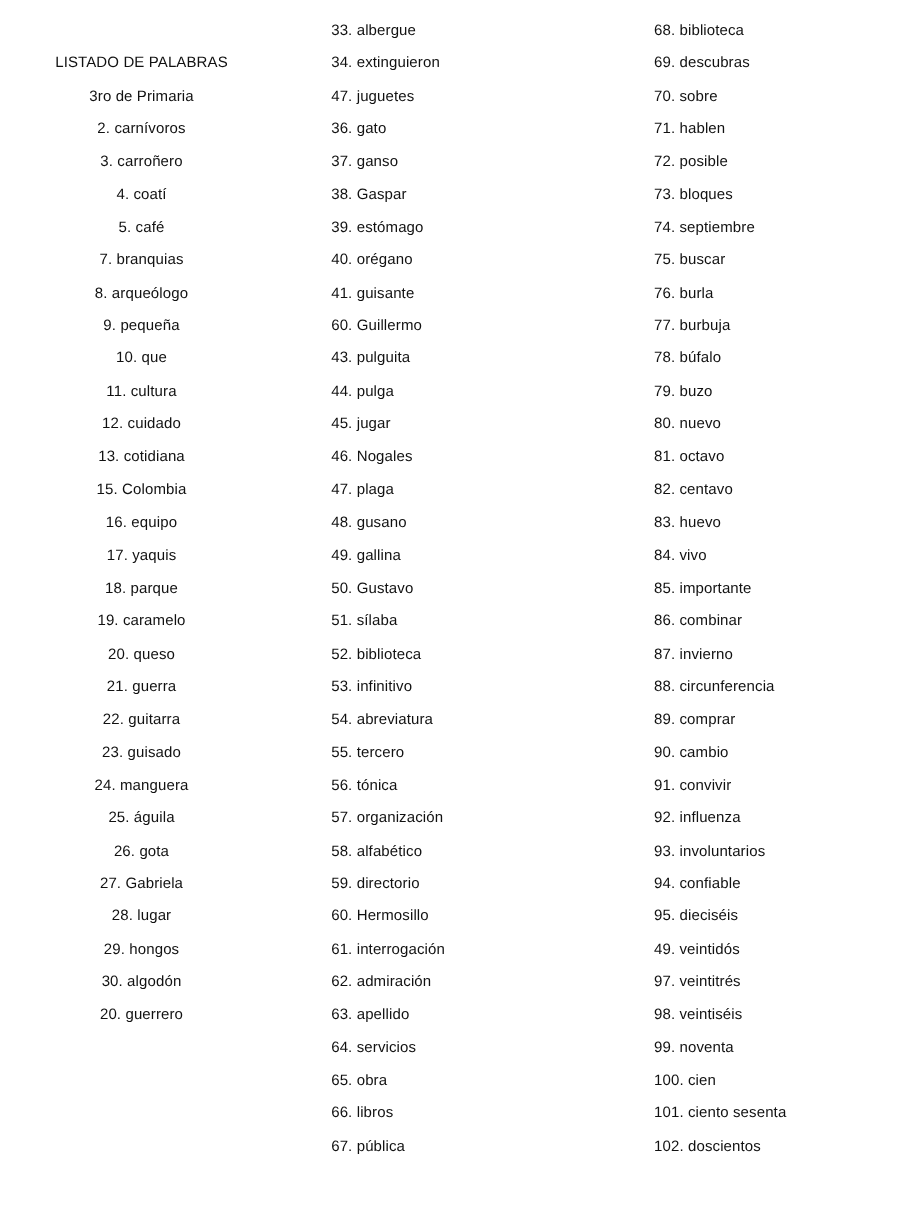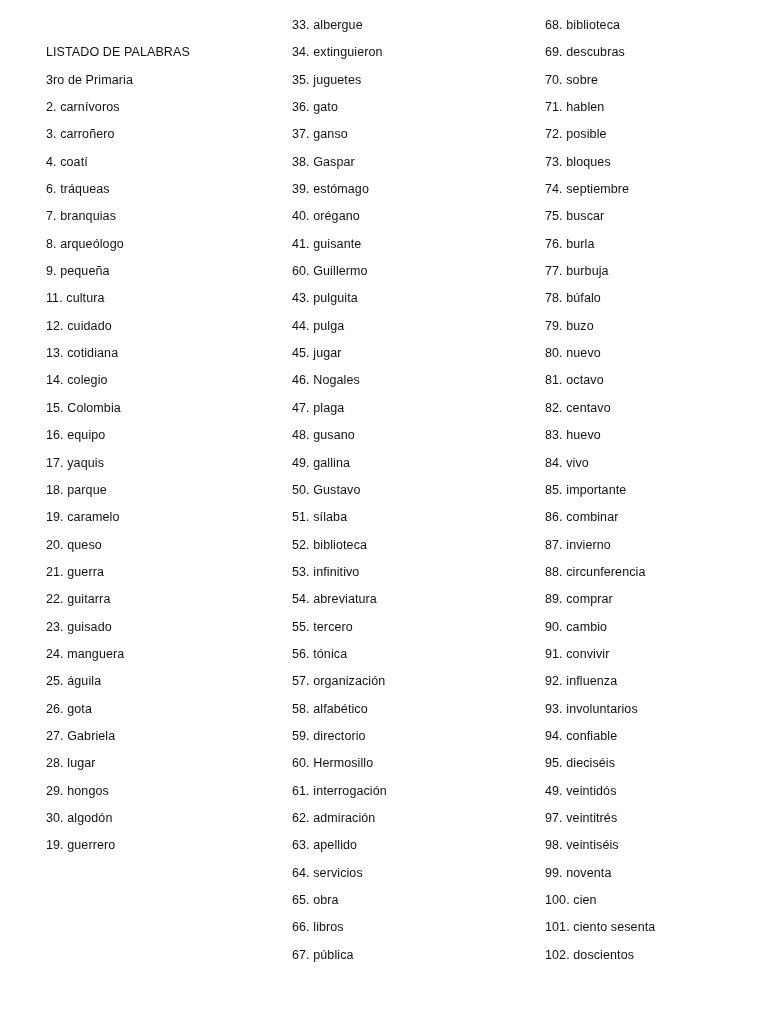--- a/index.html
+++ b/index.html
@@ -1,68 +1,68 @@
 <!DOCTYPE html>
 <html><head>
 <meta charset="utf-8">
 <style>
   html, body { margin: 0; padding: 0; background: #ffffff; }
   body { width: 768px; height: 1024px; position: relative; overflow: hidden;
          font-family: "Liberation Sans", "DejaVu Sans", sans-serif; color: #111111; }
   .col { position: absolute; top: 16px; }
-  .col-1 { left: 46px; }
-  .col-2 { left: 292px; }
+  .col-1 { left: 46px; text-align: center; }
+  .col-2 { left: 276px; }
   .col-3 { left: 545px; }
   .line { height: 27.35px; line-height: 18px; font-size: 12.5px; white-space: nowrap; letter-spacing: 0.1px; }
   .blank { height: 27.35px; }
 </style>
 </head>
 <body>
 
 <div class="col col-1">
   <div class="blank"></div>
   <div class="line">LISTADO DE PALABRAS</div>
   <div class="line">3ro de Primaria</div>
   <div id="c0">
       <div class="line">2. carnívoros</div>
       <div class="line">3. carroñero</div>
       <div class="line">4. coatí</div>
-      <div class="line">6. tráqueas</div>
+      <div class="line">5. café</div>
       <div class="line">7. branquias</div>
       <div class="line">8. arqueólogo</div>
       <div class="line">9. pequeña</div>
+      <div class="line">10. que</div>
       <div class="line">11. cultura</div>
       <div class="line">12. cuidado</div>
       <div class="line">13. cotidiana</div>
-      <div class="line">14. colegio</div>
       <div class="line">15. Colombia</div>
       <div class="line">16. equipo</div>
       <div class="line">17. yaquis</div>
       <div class="line">18. parque</div>
       <div class="line">19. caramelo</div>
       <div class="line">20. queso</div>
       <div class="line">21. guerra</div>
       <div class="line">22. guitarra</div>
       <div class="line">23. guisado</div>
       <div class="line">24. manguera</div>
       <div class="line">25. águila</div>
       <div class="line">26. gota</div>
       <div class="line">27. Gabriela</div>
       <div class="line">28. lugar</div>
       <div class="line">29. hongos</div>
       <div class="line">30. algodón</div>
-      <div class="line">19. guerrero</div>
+      <div class="line">20. guerrero</div>
     </div>
 </div>
 
 <div class="col col-2">
   <div id="c1">
       <div class="line">33. albergue</div>
       <div class="line">34. extinguieron</div>
-      <div class="line">35. juguetes</div>
+      <div class="line">47. juguetes</div>
       <div class="line">36. gato</div>
       <div class="line">37. ganso</div>
       <div class="line">38. Gaspar</div>
       <div class="line">39. estómago</div>
       <div class="line">40. orégano</div>
       <div class="line">41. guisante</div>
       <div class="line">60. Guillermo</div>
       <div class="line">43. pulguita</div>
       <div class="line">44. pulga</div>
       <div class="line">45. jugar</div>

